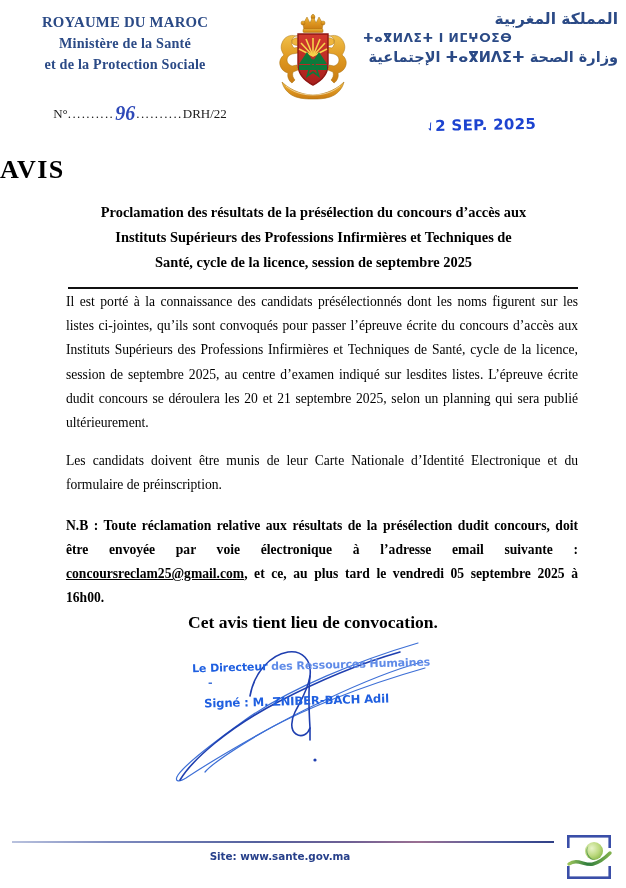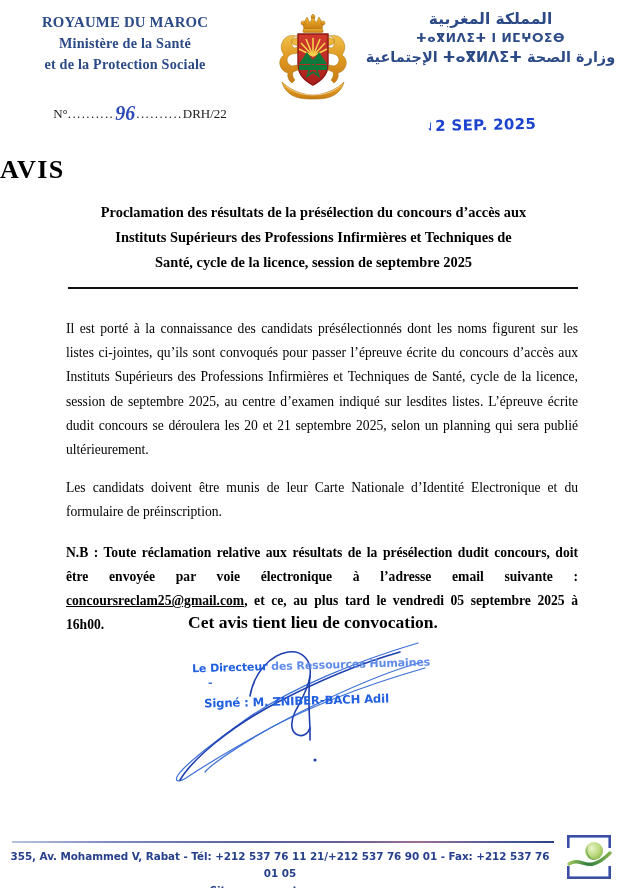--- a/index.html
+++ b/index.html
@@ -64,21 +64,20 @@
   .emblem {
     position: absolute;
     left: 266px; top: 10px;
     width: 94px; height: 94px;
   }
 
   .hdr-right {
     position: absolute;
     right: 8px; top: 10px;
     width: 255px;
-    text-align: center;
     color: #2b4a86;
     font-weight: bold;
     line-height: 19px;
   }
   .ar {
     font-family: "DejaVu Sans", sans-serif;
     font-size: 15.5px;
     direction: rtl;
     font-weight: bold;
   }
@@ -133,21 +132,21 @@
     position: absolute;
     top: 287px; left: 68px;
     width: 510px;
     height: 0;
     border-top: 2px solid #111;
   }
 
   
   .body-wrap {
     position: absolute;
-    top: 317px; left: 66px;
+    top: 290px; left: 66px;
     width: 512px;
   }
   .para {
     text-align: justify;
     font-family: "Liberation Serif", serif;
     font-size: 13.6px;
     line-height: 24.2px;
     margin: 0 0 12px 0;
     text-indent: 0;
   }
@@ -354,21 +353,20 @@
   </svg>
 
   <div class="sig-text1"><span>Le Directeur </span><span class="fade">des Ressources Humaines</span></div>
   <div class="sig-dash">-</div>
   <div class="sig-text2">Signé : M. ZNIBER-BACH Adil</div>
 </div>
 
 <div class="foot-rule"></div>
 
 <div class="footer">
-  <div>355, Av. Mohammed V, Rabat - Tél: +212 537 76 11 21/+212 537 76 90 01 - Fax: +212 537 76 01 05</div>
   <div>Site: www.sante.gov.ma</div>
 </div>
 
 <div class="foot-logo">
   <svg width="52" height="50" viewBox="0 0 52 50" xmlns="http://www.w3.org/2000/svg">
     <defs>
       <radialGradient id="circg" cx="38%" cy="35%" r="70%">
         <stop offset="0%" stop-color="#e8f4c9"></stop>
         <stop offset="60%" stop-color="#bcd97e"></stop>
         <stop offset="100%" stop-color="#8cba4e"></stop>

